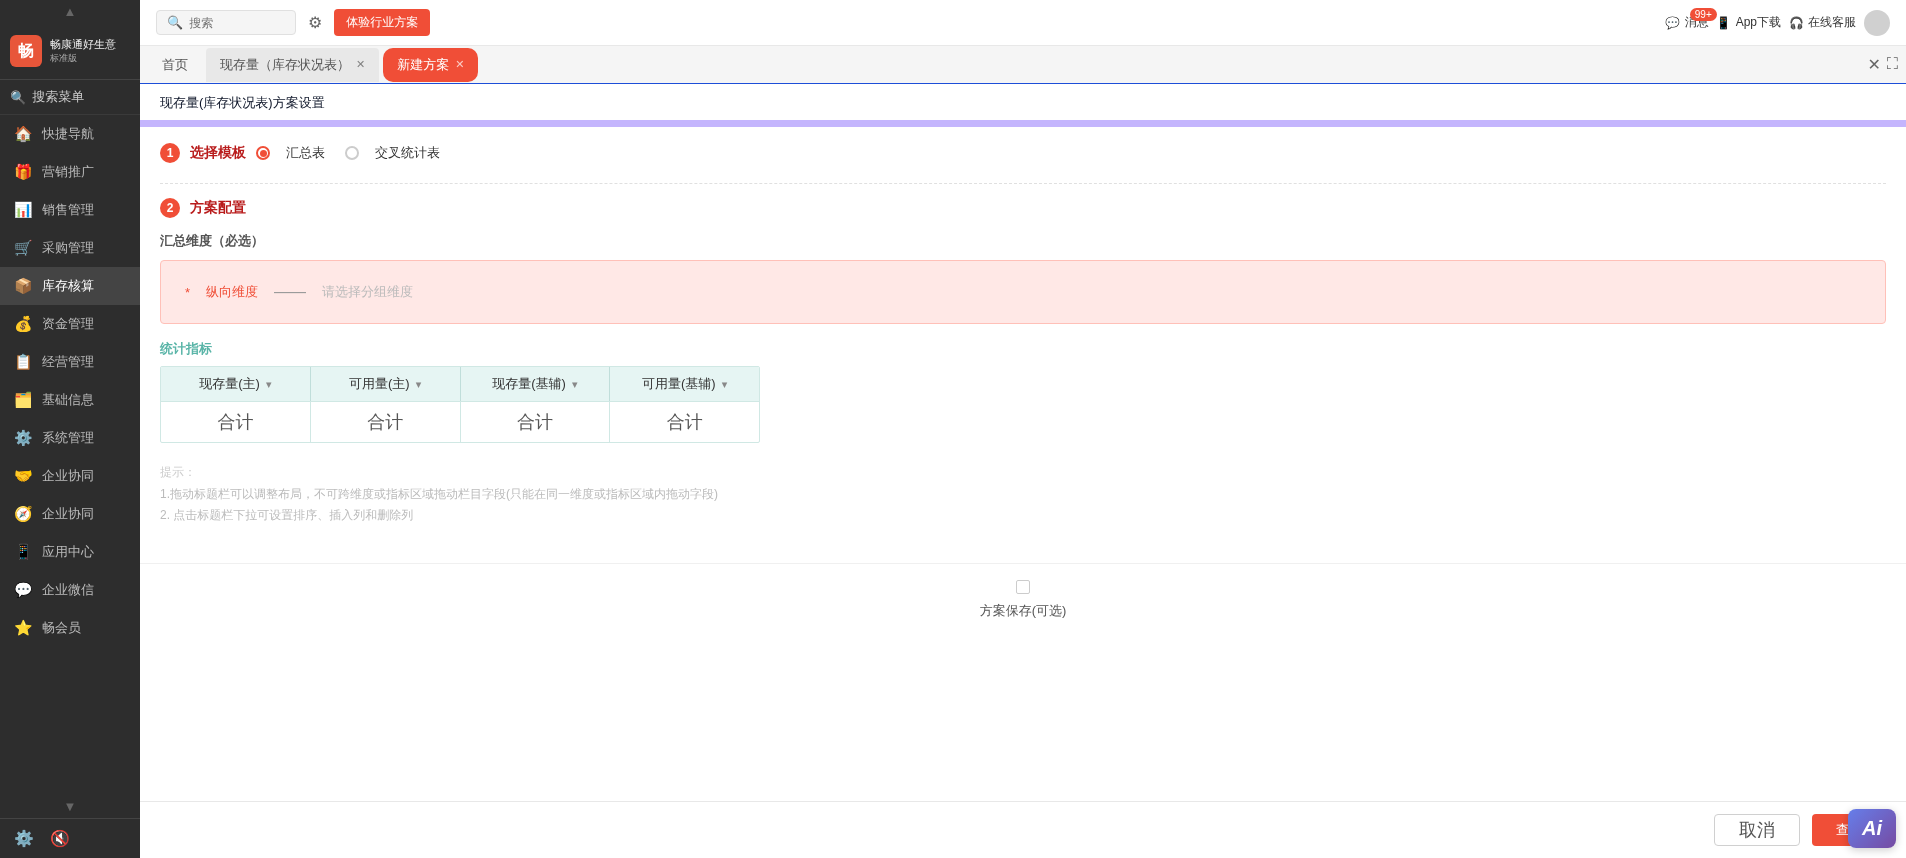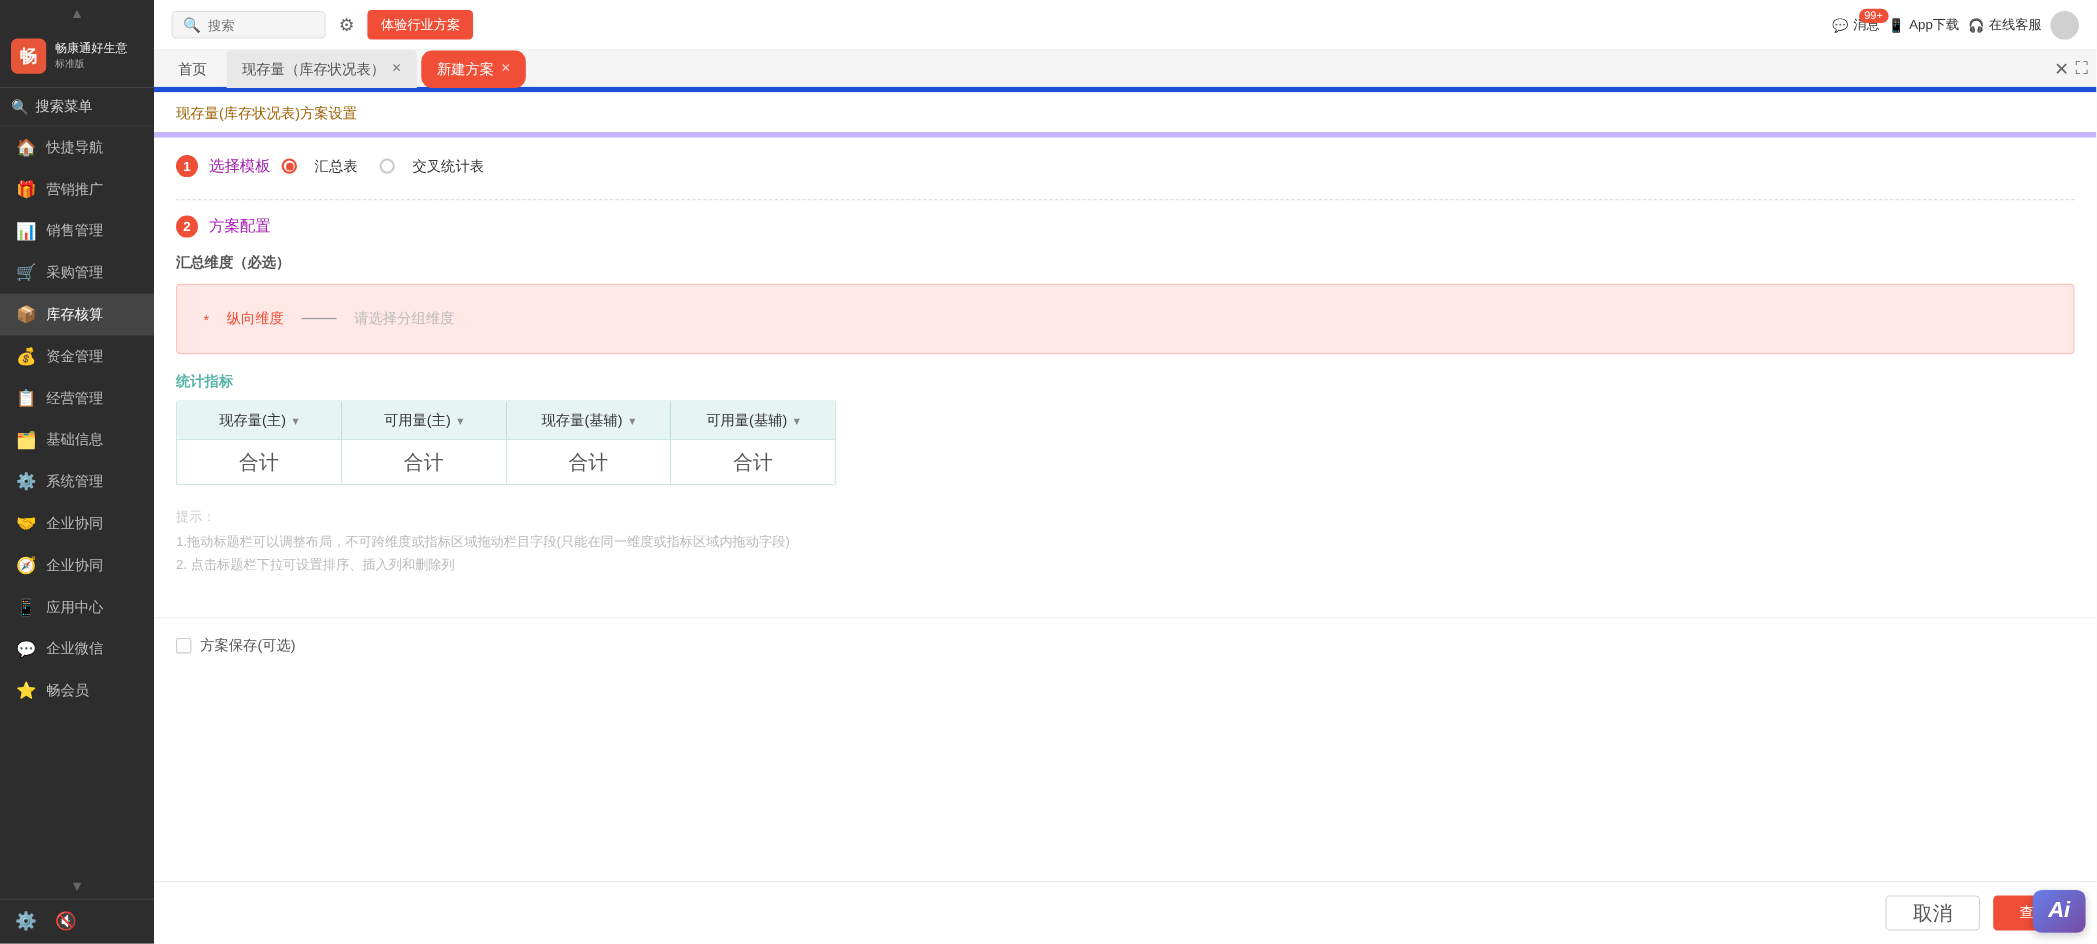--- a/index.html
+++ b/index.html
@@ -141,21 +141,21 @@
     .topbar-app { display: flex; align-items: center; gap: 4px; color: #333; font-size: 12px; cursor: pointer; }
     .topbar-service { display: flex; align-items: center; gap: 4px; color: #333; font-size: 12px; cursor: pointer; }
     .topbar-user { display: flex; align-items: center; gap: 4px; color: #333; font-size: 12px; cursor: pointer; }
     .topbar-user-avatar { width: 26px; height: 26px; background: #d0d0d0; border-radius: 50%; }
 
     
     .tabs {
       display: flex;
       align-items: center;
       background: #f5f5f5;
-      border-bottom: 5px solid #1d4ed8;
+      border-bottom: 1px solid #1d4ed8;
       padding: 0 8px;
       height: 38px;
       flex-shrink: 0;
       gap: 4px;
     }
     .tab {
       display: flex;
       align-items: center;
       padding: 6px 14px;
       font-size: 13px;
@@ -186,23 +186,23 @@
       flex: 1;
       overflow-y: auto;
       padding: 0;
       background: #fff;
       position: relative;
     }
 
     .content-header {
       padding: 10px 20px 8px;
       font-size: 13px;
-      color: #a16207;
+      color: #0f172a;
       background: #fff;
-      border-bottom: 5px solid #c4b5fd;
+      border-bottom: 7px solid #c4b5fd;
     }
 
     .settings-body {
       padding: 16px 20px;
     }
 
     
     .step-block {
       margin-bottom: 20px;
     }
@@ -218,21 +218,21 @@
       width: 20px;
       height: 20px;
       border-radius: 50%;
       display: flex;
       align-items: center;
       justify-content: center;
       font-size: 12px;
       font-weight: bold;
       flex-shrink: 0;
     }
-    .step-label { font-size: 14px; font-weight: normal; color: #a21caf; }
+    .step-label { font-size: 14px; font-weight: bold; color: #b91c1c; }
 
     
     .radio-group {
       display: flex;
       align-items: center;
       gap: 20px;
     }
     .radio-option {
       display: flex;
       align-items: center;
@@ -377,20 +377,21 @@
 
     
     .save-checkbox-row {
       display: flex;
       align-items: center;
       gap: 8px;
       padding: 16px 20px;
       border-top: 1px solid #f0f0f0;
       font-size: 13px;
       color: #555;
+      flex-direction: column;
     }
     .save-checkbox {
       width: 14px;
       height: 14px;
       border: 1px solid #ccc;
       border-radius: 2px;
       cursor: pointer;
     }
 
     

